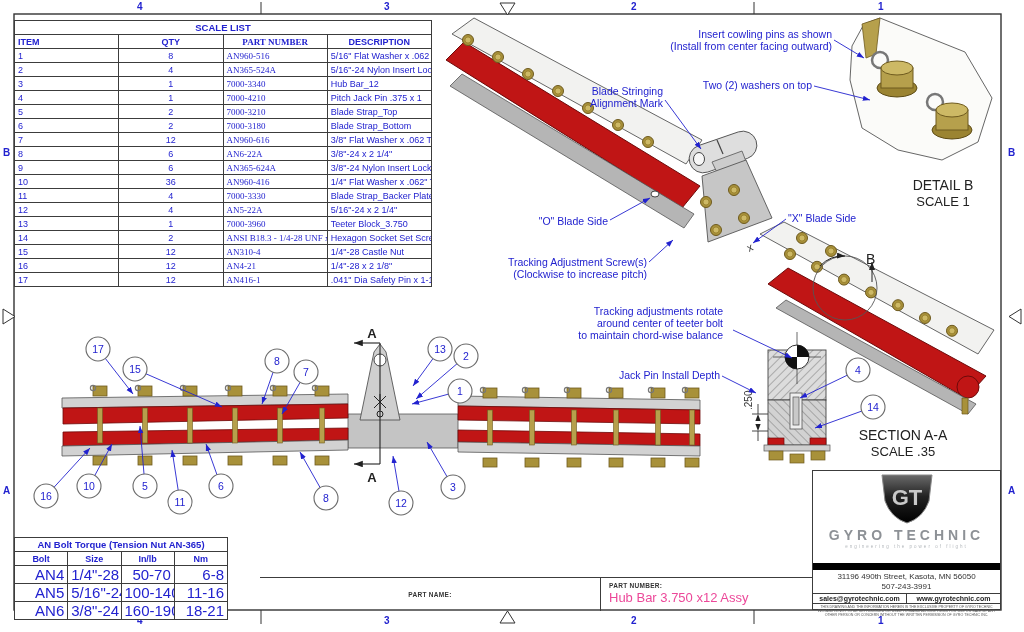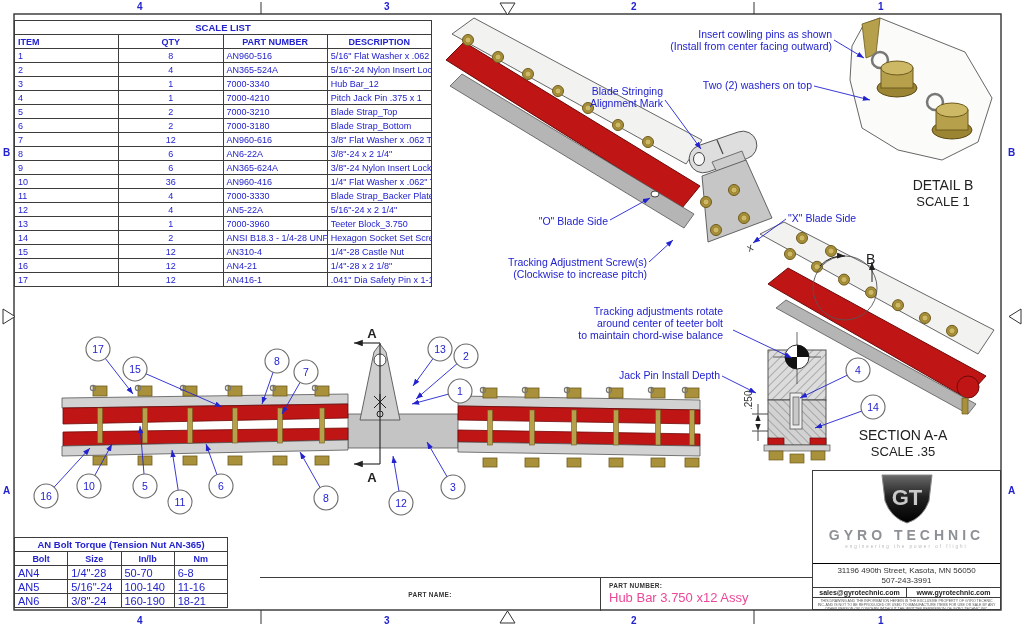--- a/index.html
+++ b/index.html
@@ -10,42 +10,42 @@
   .ann{position:absolute;color:#2222cf;font:10.5px "Liberation Sans",sans-serif;
        line-height:12px;white-space:nowrap;}
   .ann.r{text-align:right;}
   table{border-collapse:collapse;position:absolute;background:#fff;}
   td,th{border:1px solid #3c3c3c;color:#2222cf;font:9px "Liberation Sans",sans-serif;
         padding:0 3px;height:13px;white-space:nowrap;overflow:hidden;}
   th{font-weight:bold;text-align:center;}
   #parts-table{left:14px;top:20px;width:418px;table-layout:fixed;}
   #parts-table .c-item{width:36px;text-align:left;}
   #parts-table .c-qty{width:33px;text-align:center;}
-  #parts-table .c-pn{width:142px;}
+  #parts-table .c-pn{width:142px;font-family:Liberation Serif, serif;}
   #parts-table .c-desc{width:199px;}
   #torque-table{left:14px;top:537px;width:214px;table-layout:fixed;}
-  #torque-table td{text-align:left;font-size:11px;}
+  #torque-table td{text-align:right;font-size:15px;}
   .tbl-title{font-weight:bold;text-align:center;font-size:9.5px;}
   #name-strip{position:absolute;left:260px;top:577px;width:552px;height:33px;
               border-top:1px solid #3c3c3c;box-sizing:border-box;}
   #name-cell{position:absolute;left:0;top:0;width:340px;height:33px;
              display:flex;align-items:center;justify-content:center;}
   #num-cell{position:absolute;left:340px;top:0;width:212px;height:33px;
             border-left:1px solid #3c3c3c;box-sizing:border-box;}
   .mini-label{font:bold 6.5px "Liberation Sans",sans-serif;color:#333;letter-spacing:.3px;}
   #part-number-value{font:13px "Liberation Sans",sans-serif;color:#ec4899;margin:1px 0 0 8px;}
   #num-cell .mini-label{margin:4px 0 0 8px;display:block;}
   #title-block{position:absolute;left:812px;top:470px;width:189px;height:140px;
                border:1px solid #3c3c3c;box-sizing:border-box;background:#fff;}
   #logo-zone{position:absolute;left:0;top:0;width:100%;height:92px;text-align:center;}
   #company-name{font:bold 14px "Liberation Sans",sans-serif;color:#8d9196;
                 letter-spacing:4px;margin-top:-2px;}
   #tagline{font:4.5px "Liberation Sans",sans-serif;color:#b4b8bc;letter-spacing:2px;margin-top:1px;}
   #addr-zone{position:absolute;left:0;top:92px;width:100%;height:48px;
-             border-top:1px solid #000000;box-sizing:border-box;text-align:center;}
+             border-top:7px solid #000000;box-sizing:border-box;text-align:center;}
   .addr-line{font:8px "Liberation Sans",sans-serif;color:#333;margin-top:1.5px;}
   #contact-row{display:flex;border-top:1px solid #3c3c3c;margin-top:2px;}
   #contact-row div{flex:1;font:bold 7px "Liberation Sans",sans-serif;color:#222;padding:1px 0;}
   #contact-row div:first-child{border-right:1px solid #3c3c3c;}
   #legal{border-top:1px solid #3c3c3c;font:3.6px "Liberation Sans",sans-serif;color:#555;
          padding:1px 4px;line-height:4.2px;text-align:center;}
   .svgtxt{font-family:"Liberation Sans",sans-serif;}
 </style>
 </head>
 <body>

